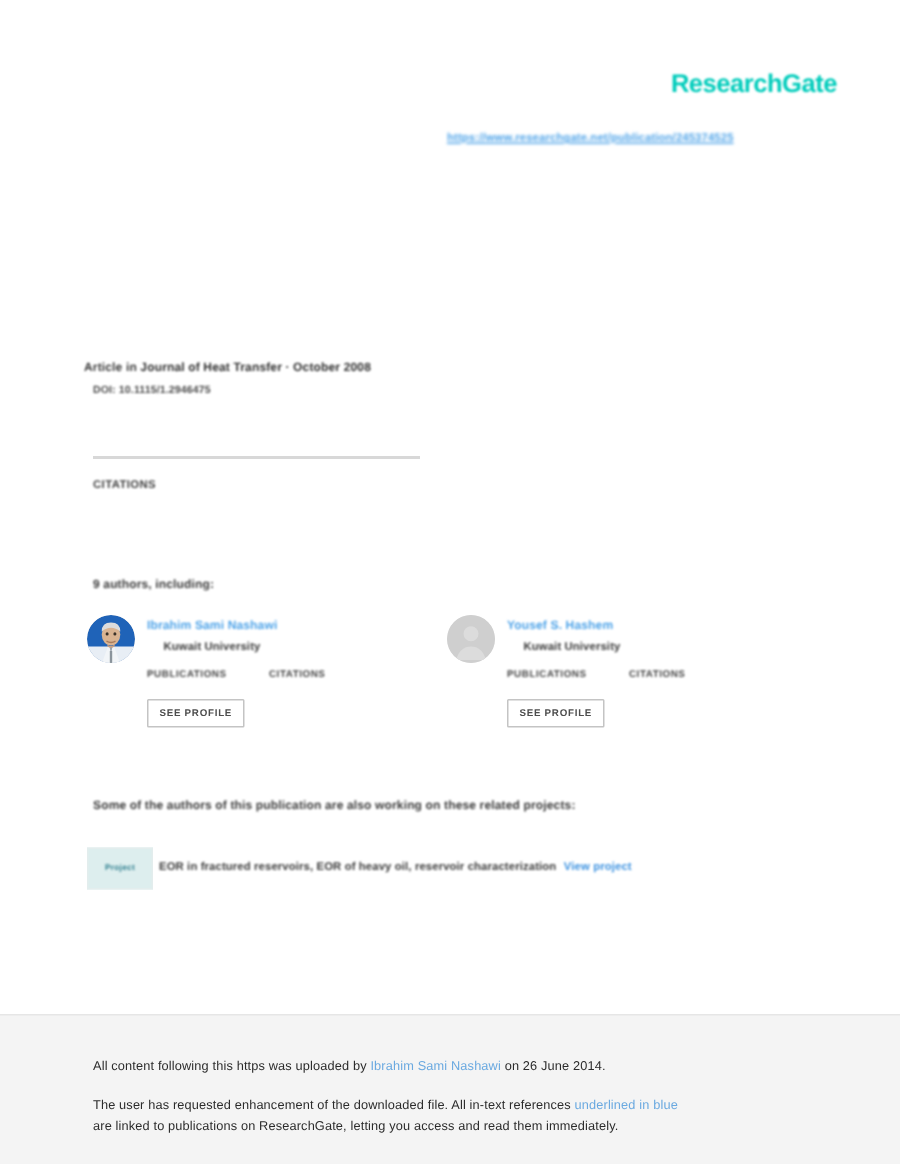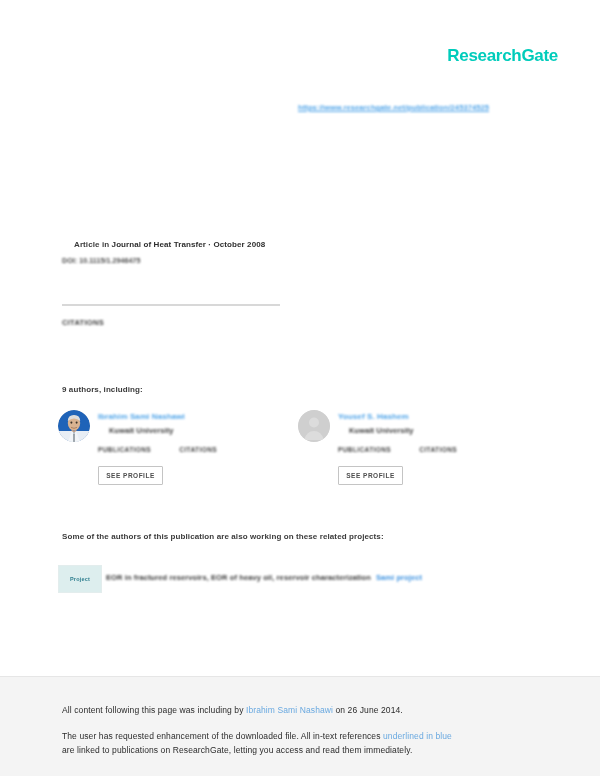--- a/index.html
+++ b/index.html
@@ -39,33 +39,33 @@
     letter-spacing: -0.3px;
     color: #00ccbb;
     filter: blur(0.7px);
     white-space: nowrap;
   }
 
   
   .rg-url {
     position: absolute;
     left: 298px;
-    top: 103px;
+    top: 87px;
     font-size: 7.5px;
     font-weight: bold;
     color: #4ea3e8;
     letter-spacing: 0.1px;
     filter: blur(0.9px);
     white-space: nowrap;
   }
 
   
   .article-line {
     position: absolute;
-    left: 74px;
+    left: 56px;
     top: 240px;
     font-size: 8px;
     font-weight: bold;
     color: #3b3b3b;
     letter-spacing: 0.1px;
     white-space: nowrap;
     filter: blur(0.75px);
   }
   .article-line .journal { color: #2e2e2e; }
   .doi-line {
@@ -325,29 +325,29 @@
       <div class="see-profile">SEE PROFILE</div>
     </div>
 
     <div class="projects-head">Some of the authors of this publication are also working on these related projects:</div>
 
     <div class="project-row">
       <div class="project-thumb">
         <span>Project</span>
       </div>
       <div class="project-text">
-        <span>EOR in fractured reservoirs, EOR of heavy oil, reservoir characterization</span><span class="view">Sami project</span>
+        <span>EOR in fractured reservoirs, EOR of heavy oil, reservoir characterization</span><span class="view">View project</span>
       </div>
     </div>
 
   </div>
 
   <div class="footer">
     <div class="footer-line l1">
-      <span>All content following this page was including by </span><span class="footer-link">Ibrahim Sami Nashawi</span><span> on 26 June 2014.</span>
+      <span>All content following this https was uploaded by </span><span class="footer-link">Ibrahim Sami Nashawi</span><span> on 26 June 2014.</span>
     </div>
     <div class="footer-line l3">are linked to publications on ResearchGate, letting you access and read them immediately.</div>
     <div class="footer-line l2">
       <span>The user has requested enhancement of the downloaded file. All in-text references </span><span class="footer-link">underlined in blue</span>
     </div>
   </div>
 
 </div>
 
 </body></html>

